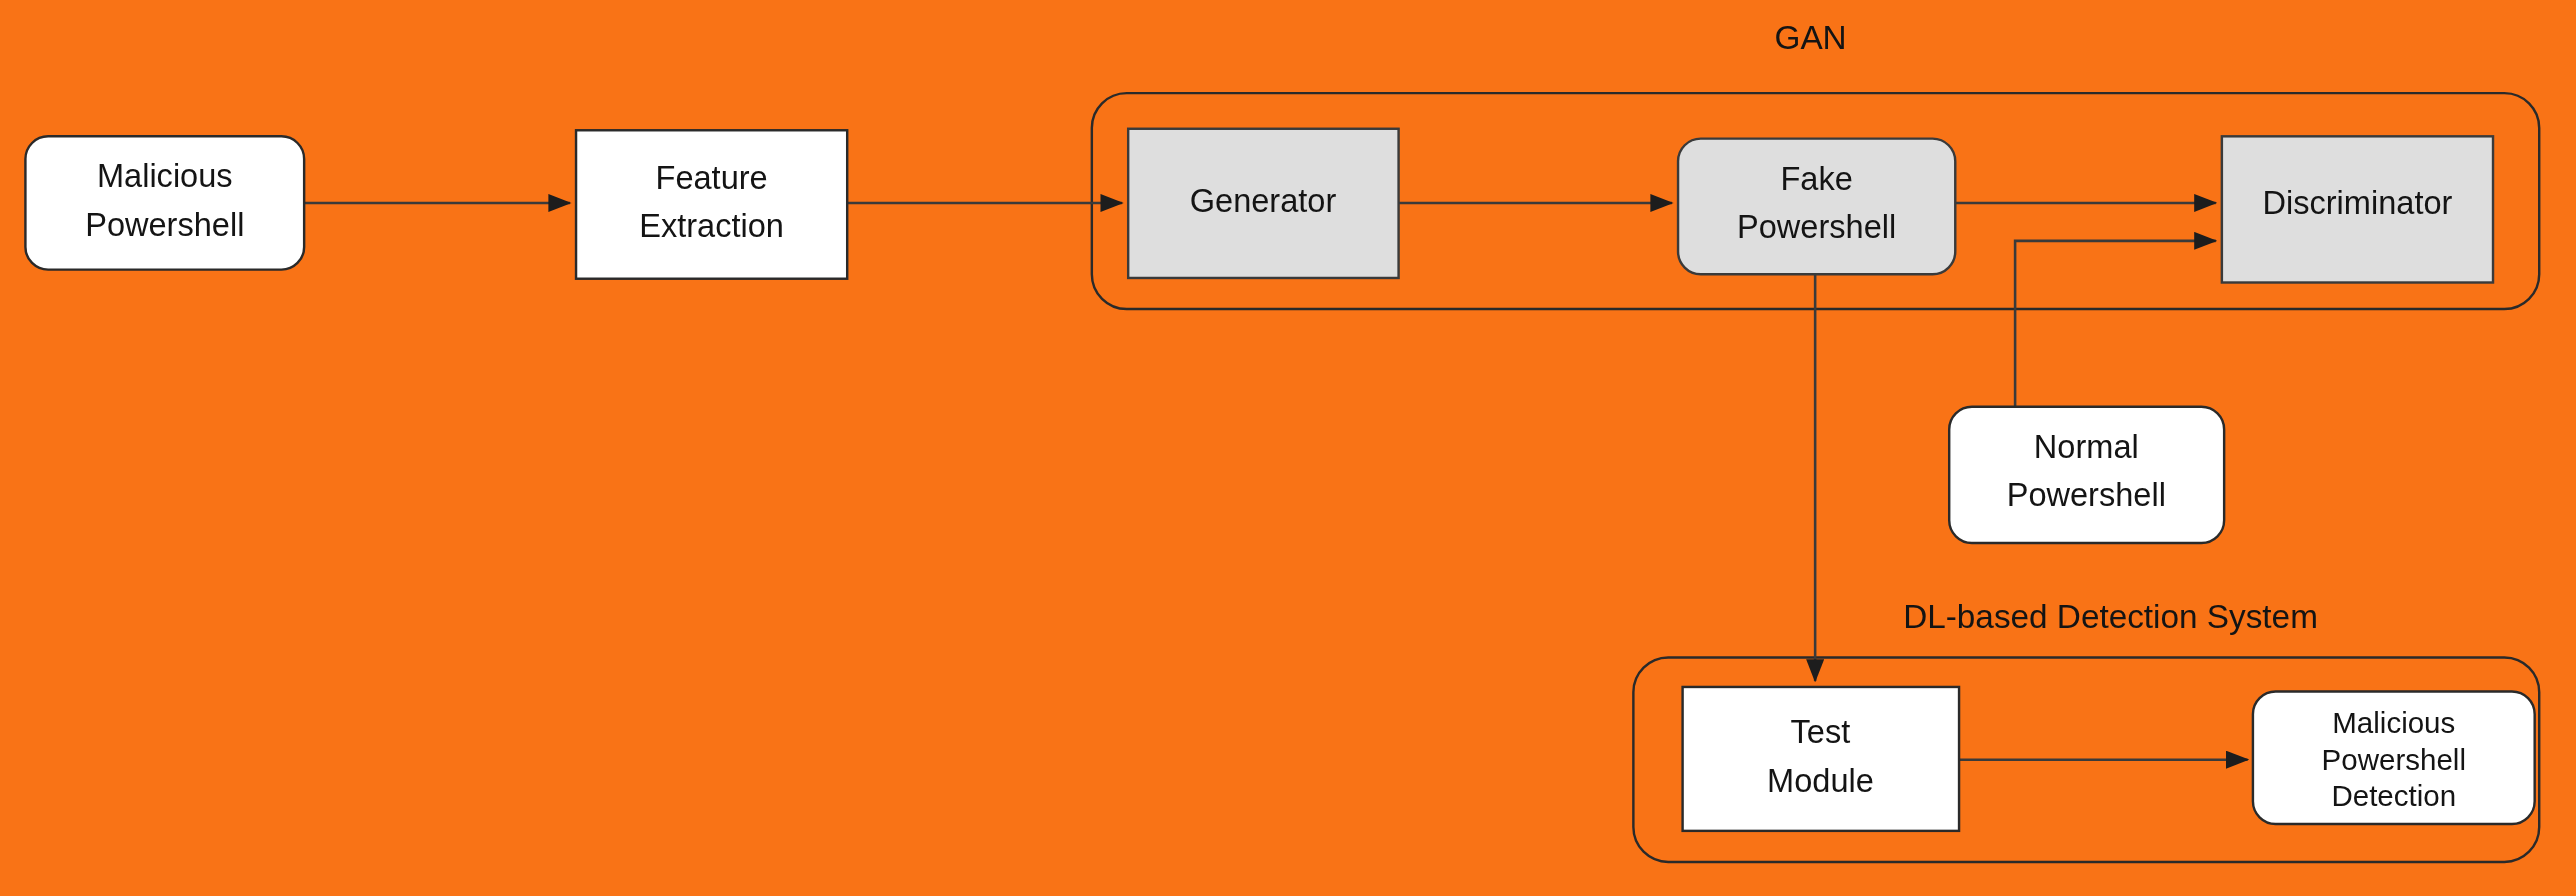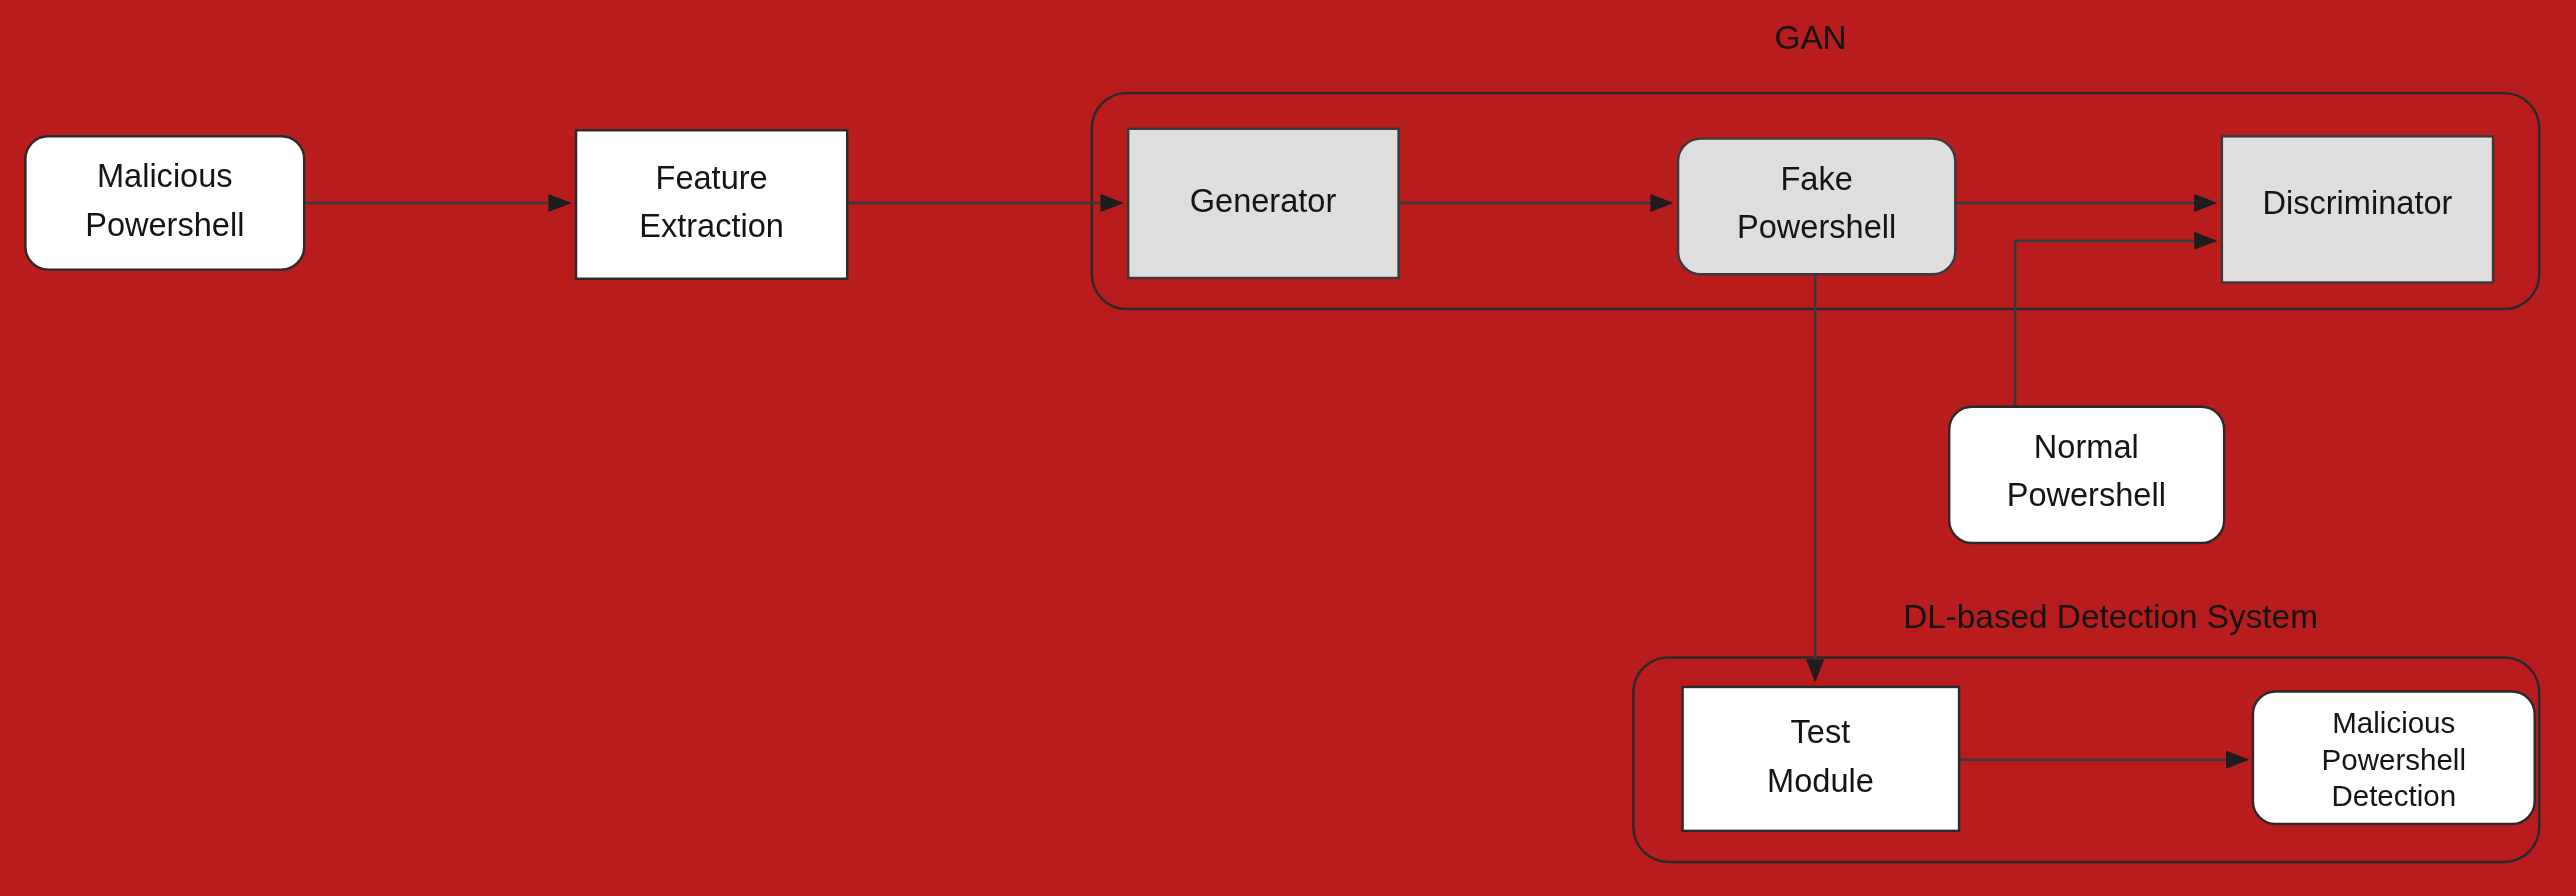--- a/index.html
+++ b/index.html
@@ -11,21 +11,21 @@
   body {
     width: 2576px;
     height: 896px;
     font-family: "Liberation Sans", sans-serif;
     overflow: hidden;
   }
   #diagram-root {
     position: relative;
     width: 2576px;
     height: 896px;
-    background: #b91c1c;
+    background: #f97316;
   }
   svg#diagram-svg {
     position: absolute;
     top: 0;
     left: 0;
     width: 2576px;
     height: 896px;
     display: block;
   }
   .box-plain {

